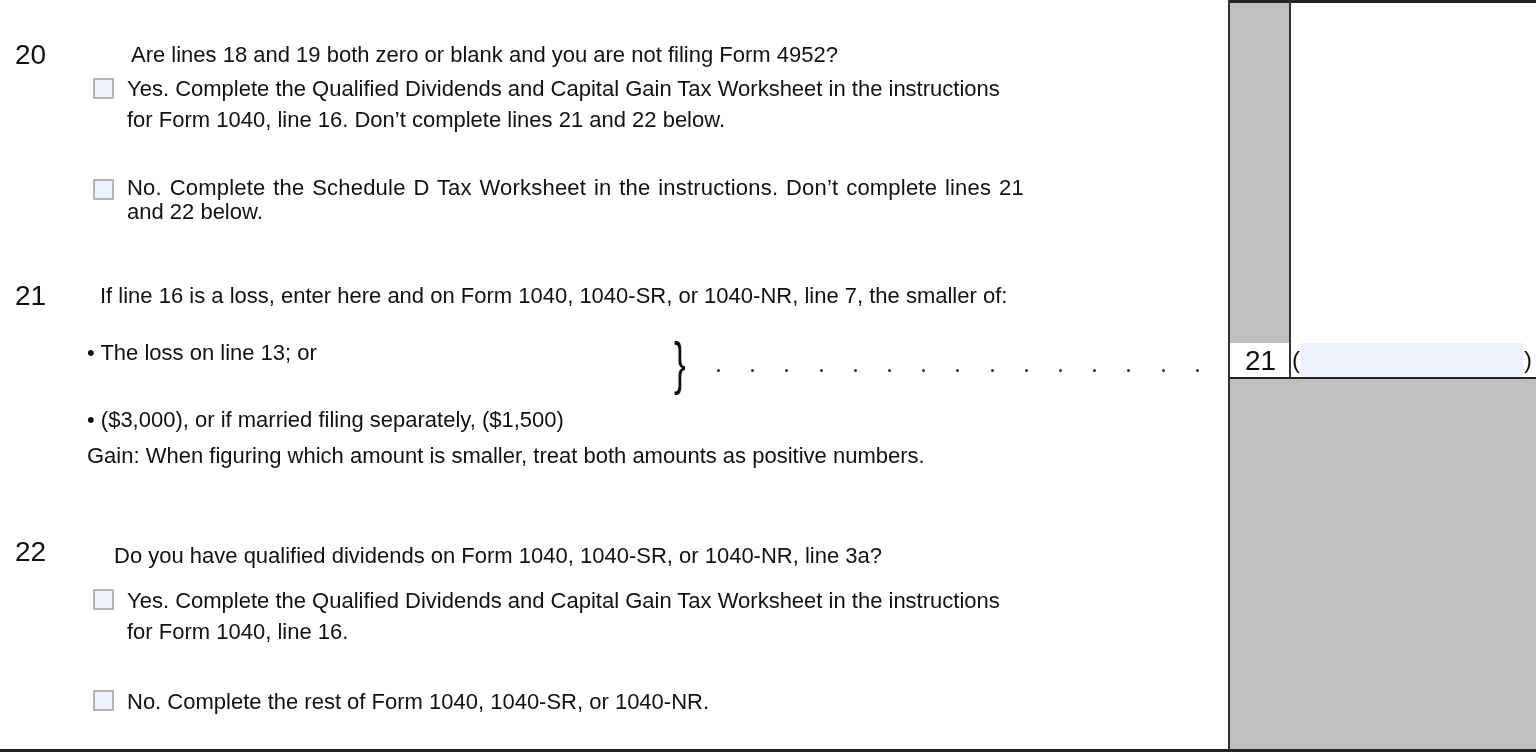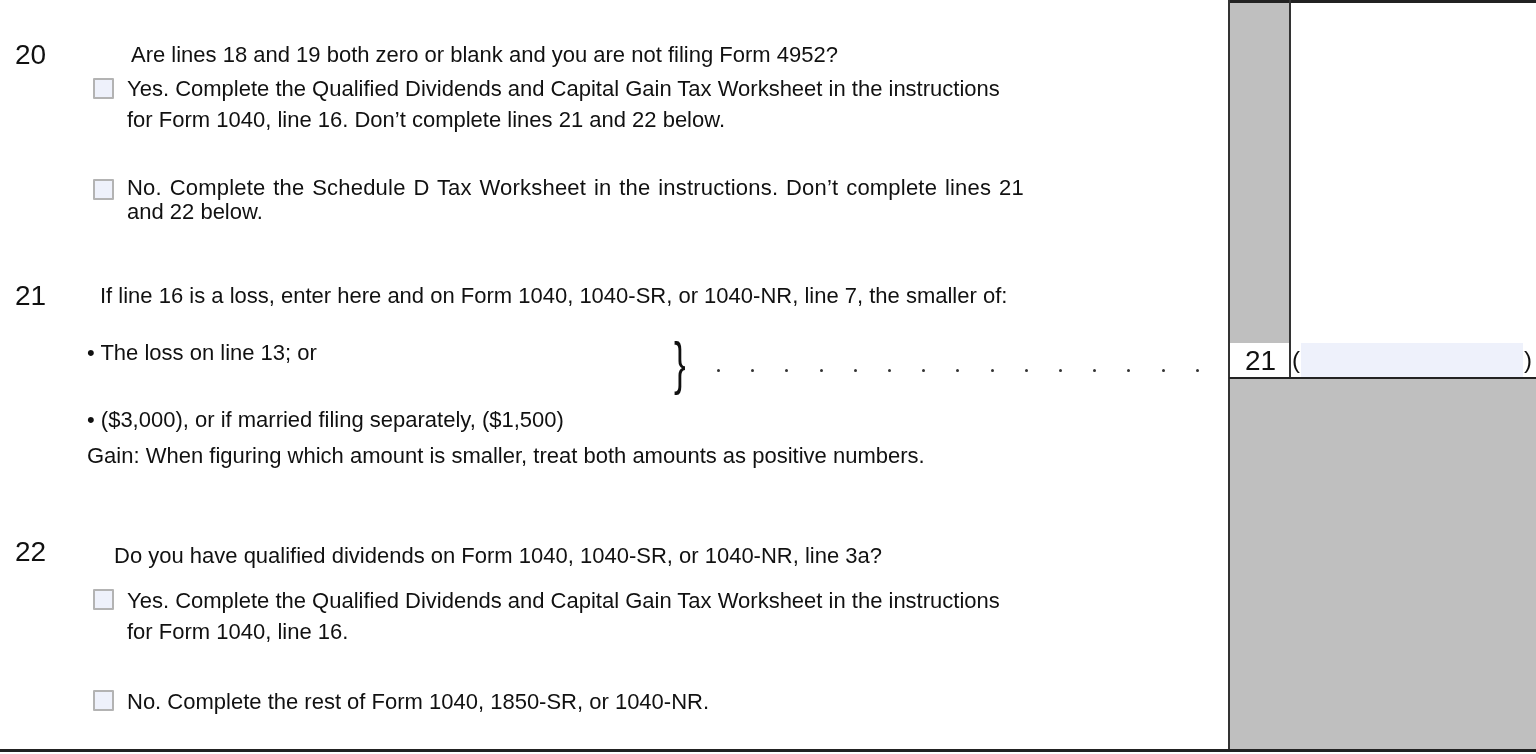--- a/index.html
+++ b/index.html
@@ -93,14 +93,14 @@
 <div class="abs txt" style="left:87px; top:540px;margin-left:27px;">Do you have qualified dividends on Form 1040, 1040-SR, or 1040-NR, line 3a?</div>
 
 <div class="cb" style="left:93px; top:589px;"></div>
 <div class="abs txt" style="left:127px; top:585px;">
   <b>Yes.</b><span> Complete the </span><b>Qualified Dividends and Capital Gain Tax Worksheet</b><span> in the instructions</span>
 </div>
 <div class="abs txt" style="left:127px; top:616px;">for Form 1040, line 16.</div>
 
 <div class="cb" style="left:93px; top:690px;"></div>
 <div class="abs txt" style="left:127px; top:686px;">
-  <b>No.</b><span> Complete the rest of Form 1040, 1850-SR, or 1040-NR.</span>
+  <b>No.</b><span> Complete the rest of Form 1040, 1040-SR, or 1040-NR.</span>
 </div>
 
 </body></html>

